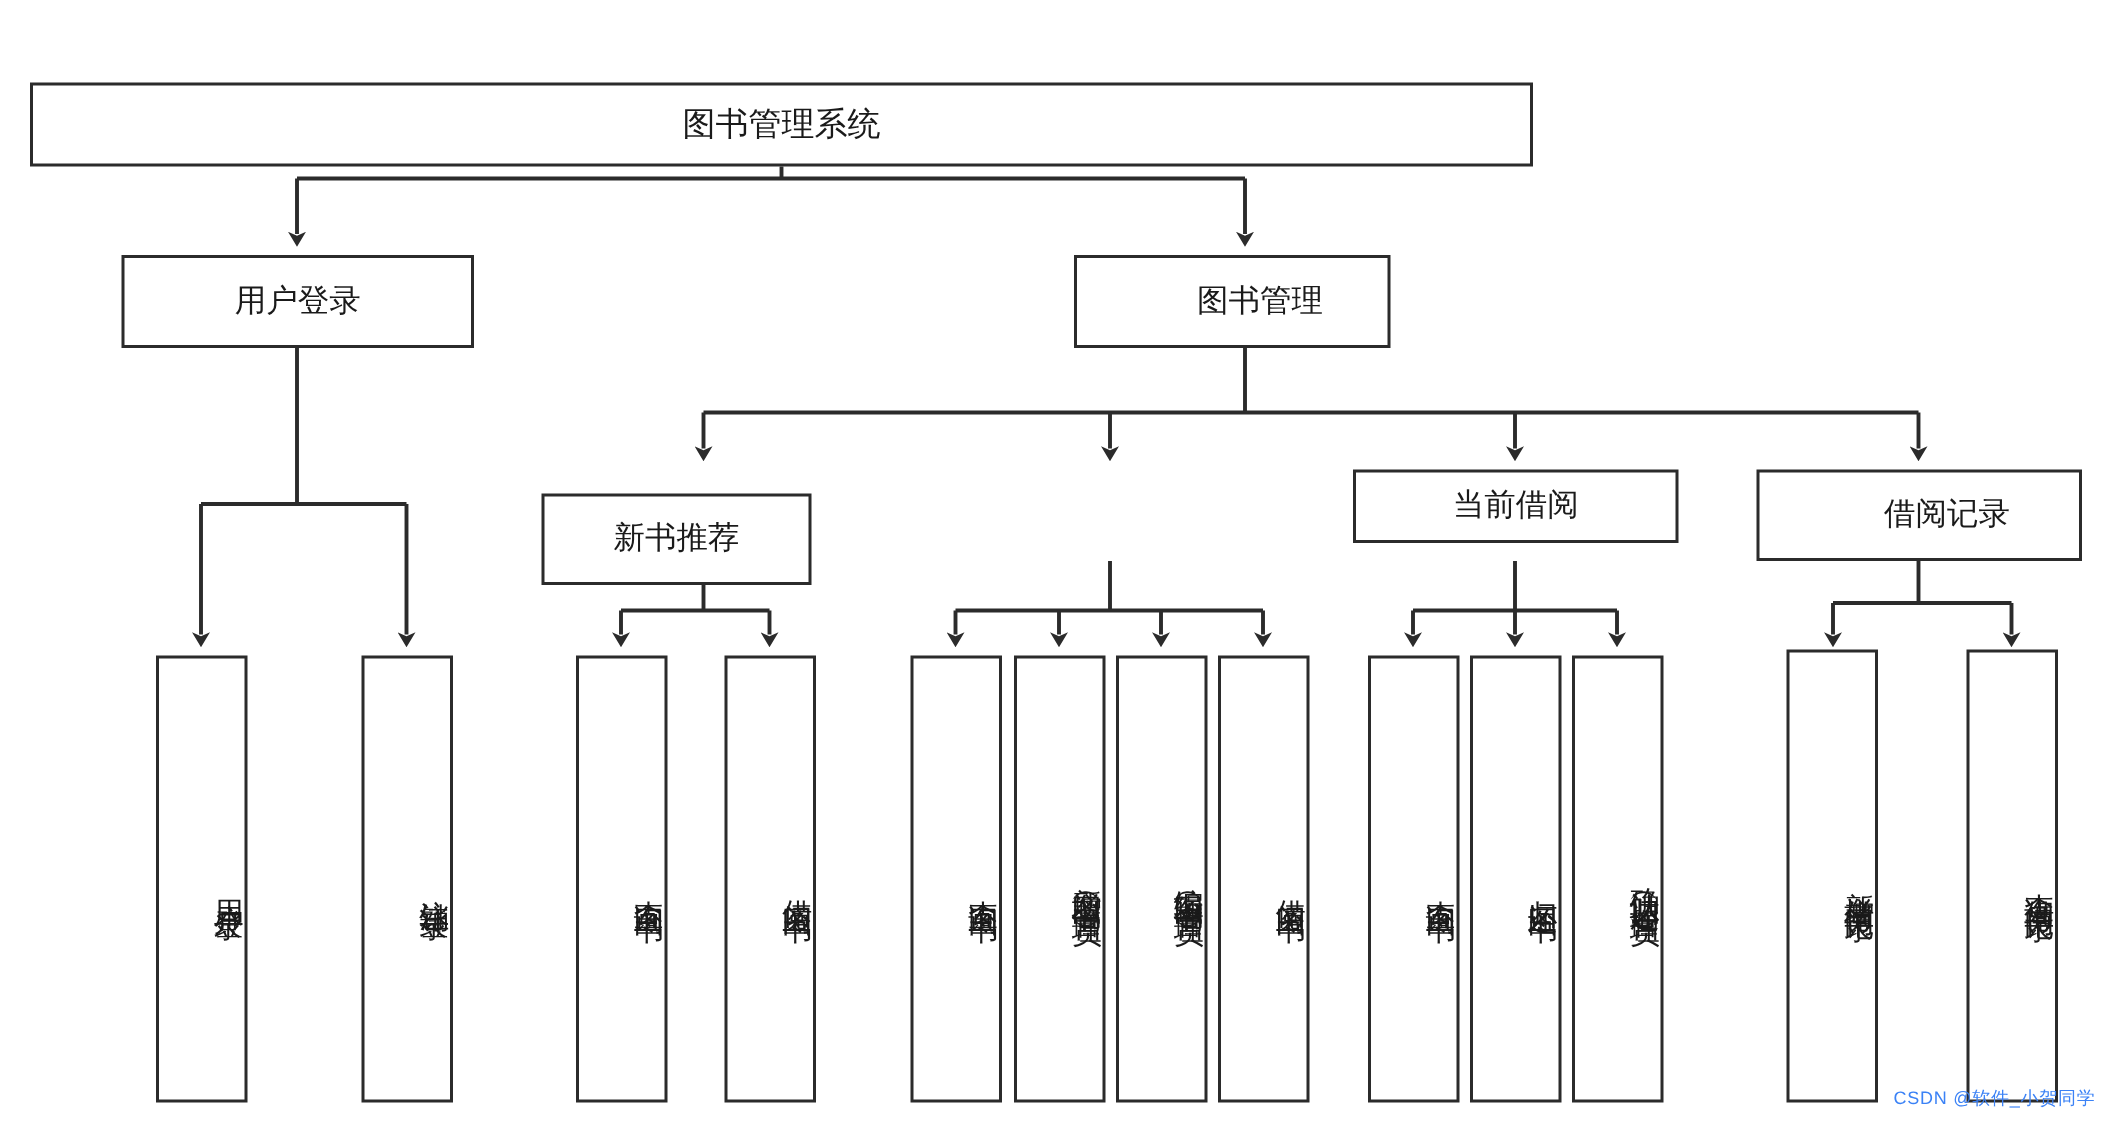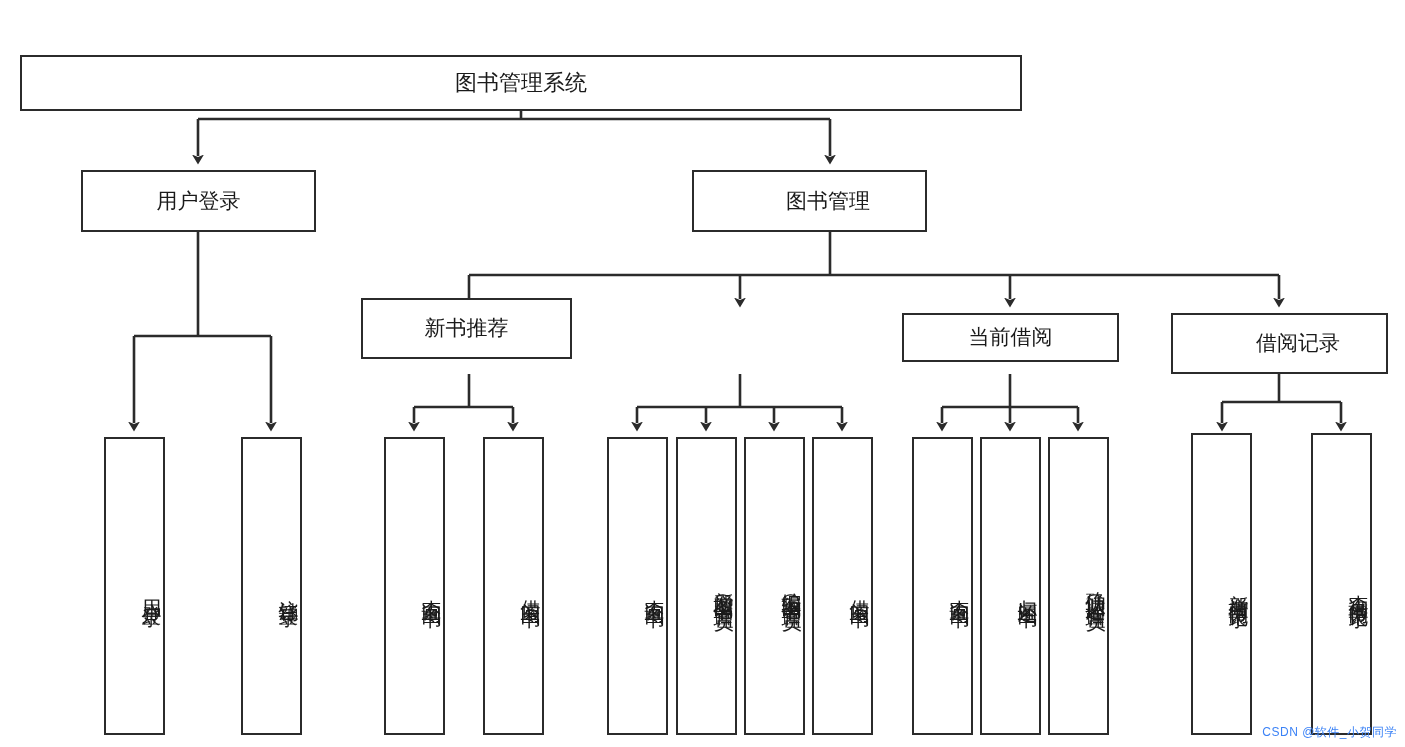--- a/index.html
+++ b/index.html
@@ -100,23 +100,23 @@
       <path d="M1279,374 L1279,402"></path>
       <path d="M1222,402 L1341,402"></path>
       <path d="M1222,402 L1222,423" marker-end="url(#arrow)"></path>
       <path d="M1341,402 L1341,423" marker-end="url(#arrow)"></path>
     </g>
   </svg>
 
   <div class="node root" style="left:20px;top:11px;width:1002px;height:56px;margin-top:44px;">图书管理系统</div>
 
   <div class="node h" style="left:81px;top:170px;width:235px;height:62px;">用户登录</div>
-  <div class="node h" style="left:692px;top:170px;width:235px;height:62px;padding-left:37px;">图书管理</div>
+  <div class="node h" style="left:716px;top:170px;width:211px;height:62px;padding-left:37px;">图书管理</div>
 
-  <div class="node h" style="left:361px;top:298px;width:211px;height:61px;">新书推荐</div>
+  <div class="node h" style="left:361px;top:329px;width:180px;height:61px;">新书推荐</div>
   <div class="node h" style="left:902px;top:313px;width:217px;height:49px;">当前借阅</div>
   <div class="node h" style="left:1171px;top:313px;width:217px;height:61px;padding-left:37px;">借阅记录</div>
 
   <div class="node v" style="left:104px;top:437px;width:61px;height:298px;">用户登录</div>
   <div class="node v" style="left:241px;top:437px;width:61px;height:298px;">注销登录</div>
 
   <div class="node v" style="left:384px;top:437px;width:61px;height:298px;">查询图书</div>
   <div class="node v" style="left:483px;top:437px;width:61px;height:298px;">借阅图书</div>
 
   <div class="node v" style="left:607px;top:437px;width:61px;height:298px;">查询图书</div>

